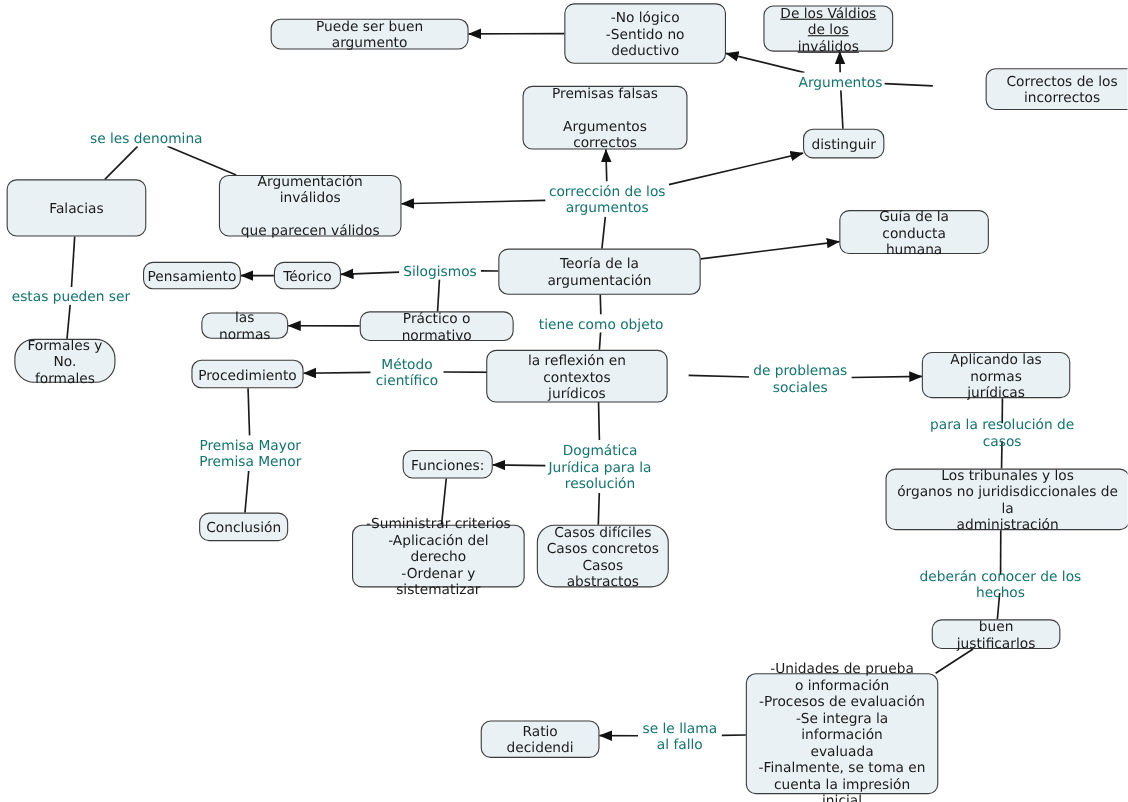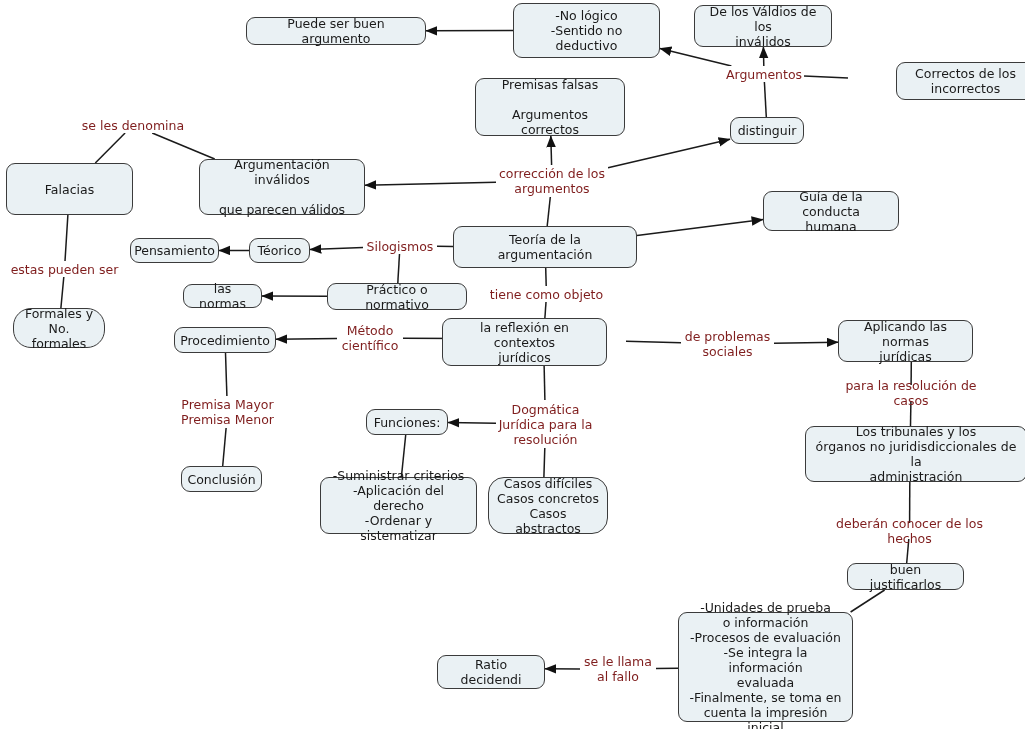--- a/index.html
+++ b/index.html
@@ -34,21 +34,21 @@
     text-align:center;
     display:flex;
     align-items:center;
     justify-content:center;
     padding:3px 6px;
     white-space:pre-line;
     z-index:2;
   }
   .lbl{
     position:absolute;
-    color:#7f1d1d;
+    color:#0f766e;
     font-size:12.5px;
     line-height:15px;
     text-align:center;
     white-space:pre-line;
     background:transparent;
     z-index:3;
     display:flex;
     align-items:center;
     justify-content:center;
   }
@@ -101,21 +101,21 @@
         <line x1="909.8" y1="482.0" x2="909.6" y2="523.0"></line>
         <line x1="908.8" y1="539.0" x2="906.7" y2="563.0"></line>
         <line x1="884.6" y1="590.0" x2="850.6" y2="612.0"></line>
         <line x1="678.0" y1="668.2" x2="656.0" y2="668.5"></line>
         <line x1="580.0" y1="668.9" x2="545.0" y2="668.7" marker-end="url(#arrowhead)"></line>
       </g>
   </svg>
 <div class="node" style="left: 246px; top: 17px; width: 180px; height: 28px;">Puede ser buen argumento</div>
     <div class="node" style="left: 513px; top: 3px; width: 147px; height: 55px;">-No lógico
 -Sentido no deductivo</div>
-    <div class="node" style="left: 694px; top: 5px; width: 138px; height: 42px;">De los Váldios de los
+    <div class="node" style="left: 694px; top: 5px; width: 118px; height: 42px; text-decoration: underline;">De los Váldios de los
 inválidos</div>
     <div class="node" style="left: 896px; top: 62px; width: 139px; height: 38px;">Correctos de los
 incorrectos</div>
     <div class="node" style="left: 475px; top: 78px; width: 150px; height: 58px;">Premisas falsas
 
 Argumentos correctos</div>
     <div class="node" style="left: 730px; top: 117px; width: 74px; height: 27px;">distinguir</div>
     <div class="node" style="left: 6px; top: 163px; width: 127px; height: 52px;">Falacias</div>
     <div class="node" style="left: 199px; top: 159px; width: 166px; height: 56px;">Argumentación inválidos
 

